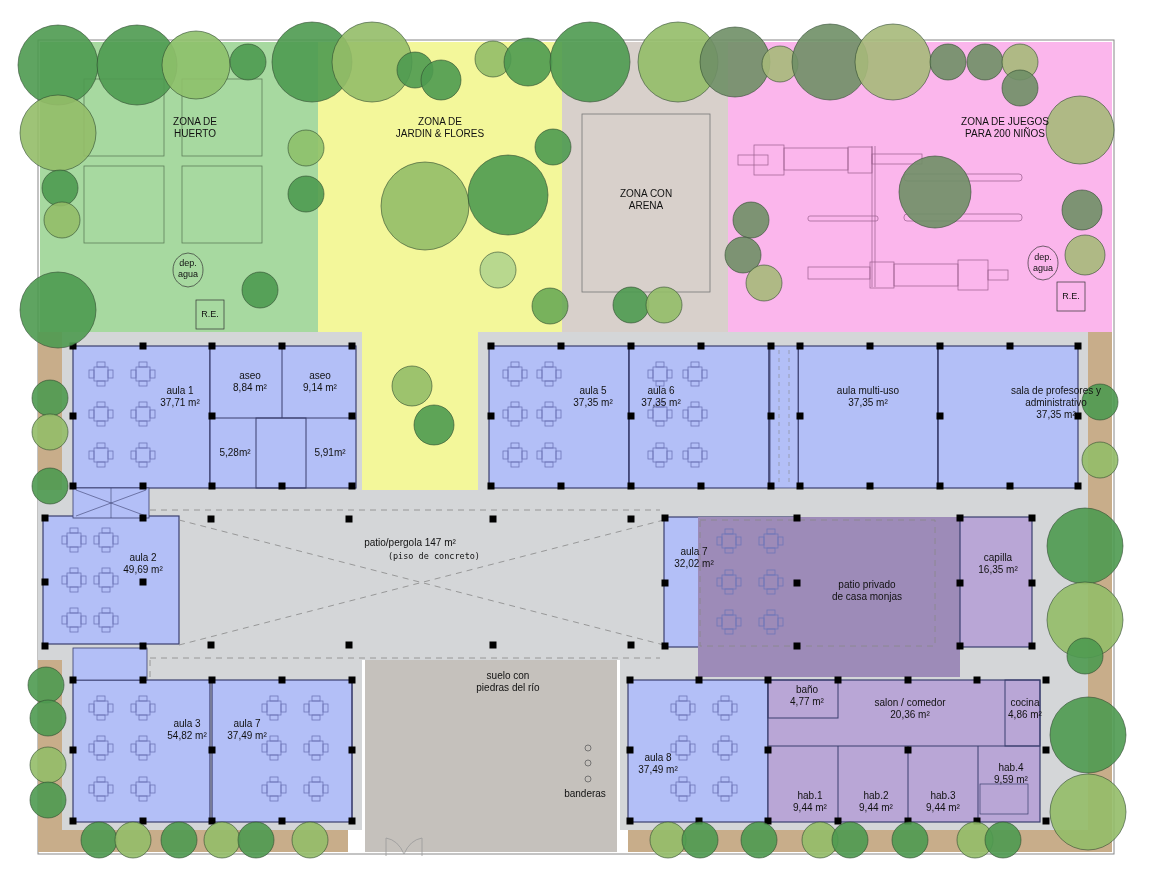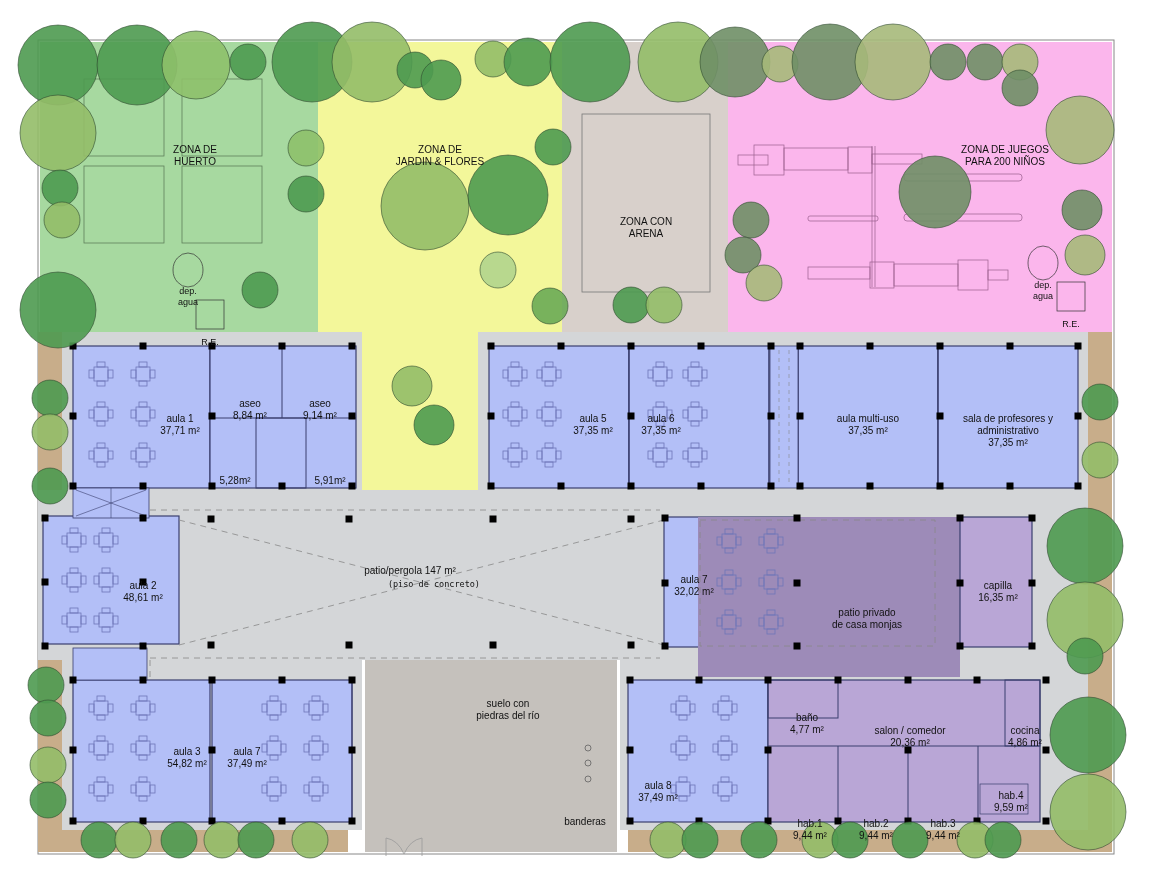--- a/index.html
+++ b/index.html
@@ -1,18 +1,18 @@
 <!DOCTYPE html>
 <html><head>
 <meta charset="utf-8">
 <style>
   html,body{margin:0;padding:0;background:#ffffff;}
   body{width:1162px;height:894px;position:relative;overflow:hidden;font-family:"Liberation Sans",sans-serif;color:#1a1a1a;}
   #plan{position:absolute;left:0;top:0;width:1162px;height:894px;}
-  .lbl{position:absolute;text-align:center;font-size:10px;line-height:12px;white-space:pre-line;color:#111;pointer-events:none;margin-top:28px;}
+  .lbl{position:absolute;text-align:center;font-size:10px;line-height:12px;white-space:pre-line;color:#111;pointer-events:none;}
   .lbl.sm{font-size:9px;line-height:11px;}
   .lbl.mono{font-family:"DejaVu Sans Mono",monospace;font-size:8.5px;}
 </style>
 </head>
 <body>
 
 <svg id="plan" viewBox="0 0 1162 894" xmlns="http://www.w3.org/2000/svg">
   <defs>
     <g id="tbl">
       <rect x="-7" y="-7" width="14" height="14" fill="none" stroke="#6e76b8" stroke-width="0.8"></rect>
@@ -398,27 +398,27 @@
 <div class="lbl sm" style="left:196px;top:309px;width:28px;">R.E.</div>
 <div class="lbl sm" style="left:1028px;top:252px;width:30px;">dep.
 agua</div>
 <div class="lbl sm" style="left:1057px;top:291px;width:28px;">R.E.</div>
 
 <div class="lbl" style="left:140px;top:385px;width:80px;"><span>aula 1</span><br><span>37,71 m²</span></div>
 <div class="lbl" style="left:225px;top:370px;width:50px;"><span>aseo</span><br><span>8,84 m²</span></div>
 <div class="lbl" style="left:295px;top:370px;width:50px;"><span>aseo</span><br><span>9,14 m²</span></div>
 <div class="lbl" style="left:212px;top:447px;width:46px;">5,28m²</div>
 <div class="lbl" style="left:305px;top:447px;width:50px;">5,91m²</div>
-<div class="lbl" style="left:103px;top:552px;width:80px;text-align:center;"><span>aula 2</span><br><span>48,61 m²</span></div>
+<div class="lbl" style="left:103px;top:552px;width:80px;text-align:center;"><span>aula 2</span><br><span>49,69 m²</span></div>
 <div class="lbl" style="left:147px;top:718px;width:80px;"><span>aula 3</span><br><span>54,82 m²</span></div>
 <div class="lbl" style="left:207px;top:718px;width:80px;"><span>aula 7</span><br><span>37,49 m²</span></div>
 <div class="lbl" style="left:558px;top:385px;width:70px;"><span>aula 5</span><br><span>37,35 m²</span></div>
 <div class="lbl" style="left:626px;top:385px;width:70px;"><span>aula 6</span><br><span>37,35 m²</span></div>
 <div class="lbl" style="left:818px;top:385px;width:100px;"><span>aula multi-uso</span><br><span>37,35 m²</span></div>
-<div class="lbl" style="left:938px;top:385px;width:140px;"><span>sala de profesores y
+<div class="lbl" style="left:938px;top:385px;width:140px;padding-left:48px;"><span>sala de profesores y
 administrativo</span><br><span>37,35 m²</span></div>
 <div class="lbl" style="left:664px;top:546px;width:60px;"><span>aula 7</span><br><span>32,02 m²</span></div>
 <div class="lbl" style="left:628px;top:752px;width:60px;"><span>aula 8</span><br><span>37,49 m²</span></div>
 <div class="lbl" style="left:965px;top:552px;width:66px;"><span>capilla</span><br><span>16,35 m²</span></div>
 <div class="lbl" style="left:782px;top:684px;width:50px;"><span>baño</span><br><span>4,77 m²</span></div>
 <div class="lbl" style="left:850px;top:697px;width:120px;"><span>salon / comedor</span><br><span>20,36 m²</span></div>
 <div class="lbl" style="left:1004px;top:697px;width:42px;"><span>cocina</span><br><span>4,86 m²</span></div>
 <div class="lbl" style="left:785px;top:790px;width:50px;text-align:center;"><span>hab.1</span><br><span>9,44 m²</span></div>
 <div class="lbl" style="left:851px;top:790px;width:50px;"><span>hab.2</span><br><span>9,44 m²</span></div>
 <div class="lbl" style="left:918px;top:790px;width:50px;"><span>hab.3</span><br><span>9,44 m²</span></div>

